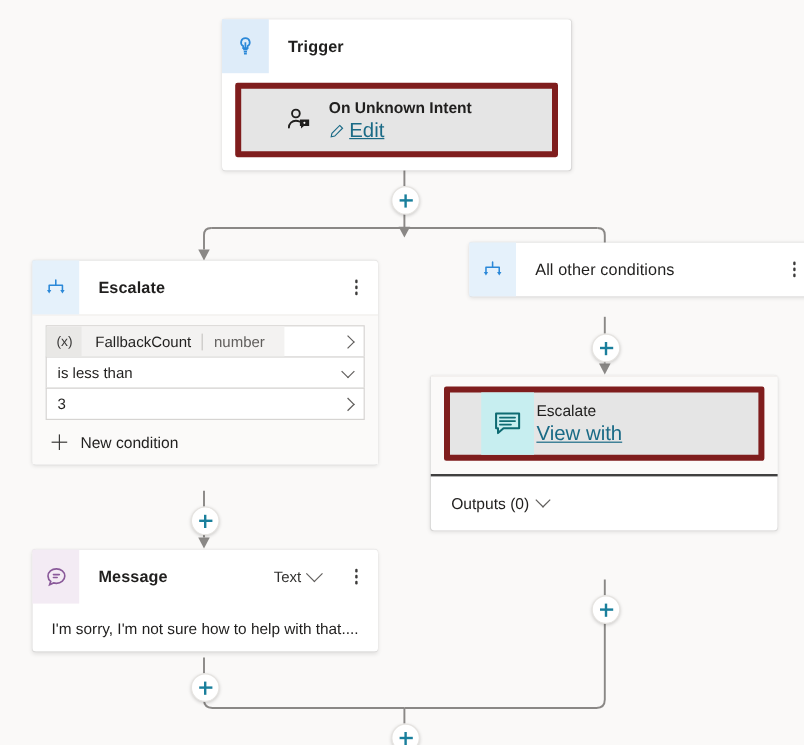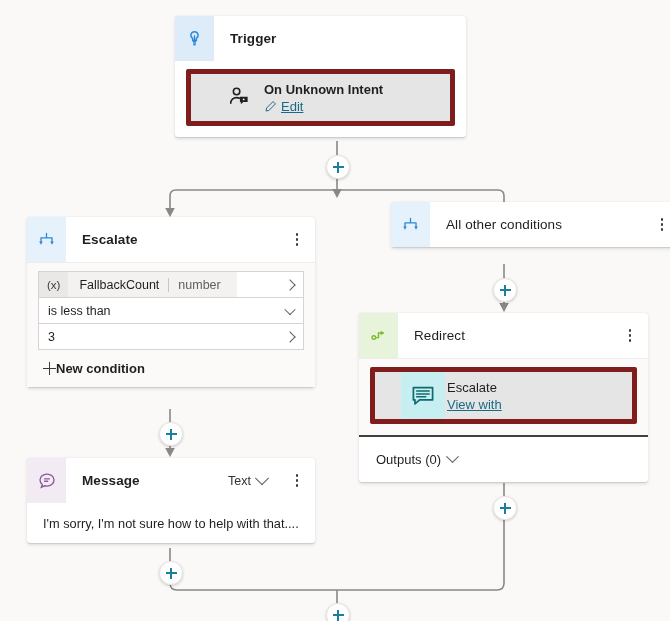--- a/index.html
+++ b/index.html
@@ -71,39 +71,39 @@
 
   
   .inner-card{
     background:#e5e5e5;border:5px solid #7f1d1d;border-radius:2px;
     display:flex;align-items:stretch;min-height:47px;padding-left:26px;
   }
   .inner-ico{width:45px;flex:0 0 45px;display:flex;align-items:center;justify-content:center;}
   .inner-txt{flex:1;display:flex;flex-direction:column;justify-content:center;padding:7px 8px 7px 2px;}
   .inner-title{font-size:13px;font-weight:600;color:#201f1e;line-height:17px;}
   .inner-sub{display:flex;align-items:center;gap:4px;margin-top:1px;}
-  .link{font-size:13px;color:#1a6a86;text-decoration:underline;cursor:pointer;}
+  .link{font-size:17px;color:#1a6a86;text-decoration:underline;cursor:pointer;}
 
   
   .cond-row{
     display:flex;align-items:center;height:25px;
     border:1px solid #d6d4d2;background:#ffffff;margin-top:-1px;
   }
   .cond-row:first-child{margin-top:0;}
   .var-pill{display:flex;align-items:center;height:100%;background:#f3f2f1;}
   .var-x{font-size:11.5px;color:#3b3a39;padding:0 8px;background:#e9e8e6;height:100%;display:flex;align-items:center;}
   .var-name{font-size:12.5px;color:#201f1e;padding:0 9px 0 11px;}
   .var-sep{width:1px;height:14px;background:#c8c6c4;}
   .var-type{font-size:12.5px;color:#605e5c;padding:0 16px 0 9px;}
   .cond-txt{flex:1;font-size:12.5px;color:#201f1e;padding-left:9px;}
   .cond-caret{width:26px;display:flex;align-items:center;justify-content:center;}
   .chev-r{width:7px;height:7px;border-right:1.3px solid #605e5c;border-top:1.3px solid #605e5c;transform:rotate(45deg);}
   .chev-dn{width:7px;height:7px;border-right:1.3px solid #605e5c;border-bottom:1.3px solid #605e5c;transform:rotate(45deg) translate(-1px,-1px);}
   .newcond{
-    display:flex;align-items:center;margin-top:11px;padding-left:5px;cursor:pointer;font-weight:bold;
+    display:flex;align-items:center;gap:11px;margin-top:11px;padding-left:5px;cursor:pointer;
   }
   .newcond .pl{position:relative;width:13px;height:13px;}
   .newcond .pl::before,.newcond .pl::after{content:"";position:absolute;background:#3b3a39;}
   .newcond .pl::before{left:0;top:6px;width:13px;height:1.3px;}
   .newcond .pl::after{top:0;left:6px;height:13px;width:1.3px;}
   .newcond span{font-size:13px;color:#201f1e;}
 
   .msg-text{font-size:12.8px;color:#201f1e;padding:12px 11px 10px 16px;line-height:18px;}
 
   .outputs-row{
@@ -138,21 +138,21 @@
 
     <path class="wire" d="M170,548 L170,561"></path>
     <path class="wire" d="M170,583 Q170,590 177,590 L337,590"></path>
 
     <path class="wire" d="M504,483 L504,496"></path>
     <path class="wire" d="M504,518 L504,583 Q504,590 497,590 L337,590"></path>
 
     <path class="wire" d="M337,590 L337,603"></path>
   </svg>
 
-  <div class="node" style="left:175px;top:16px;width:291px;">
+  <div class="node" style="left:185px;top:16px;width:291px;">
     <div class="node-head">
       <div class="node-icon" style="background:#deecf9;">
         <svg width="17" height="17" viewBox="0 0 20 20">
           <path d="M10 2a4.2 4.2 0 0 0-2.2 7.8V12h4.4V9.8A4.2 4.2 0 0 0 10 2z" fill="none" stroke="#2b88d8" stroke-width="1.7"></path>
           <path d="M10 6.2v7.6" stroke="#2b88d8" stroke-width="1.7" fill="none"></path>
           <path d="M7.8 13.2h4.4M8.4 15.3h3.2" stroke="#2b88d8" stroke-width="1.7" fill="none"></path>
           <path d="M8.6 17.3h2.8" stroke="#2b88d8" stroke-width="1.7" fill="none"></path>
         </svg>
       </div>
       <div class="node-title">Trigger</div>
@@ -248,37 +248,20 @@
         <div class="kebab">
             <i></i>
             <i></i>
             <i></i>
           </div>
       </div>
     </div>
   </div>
 
   <div class="node" style="left:359px;top:313px;width:289px;">
-    <div class="node-head">
-      <div class="node-icon" style="background:#e8f3dc;">
-        <svg width="19" height="19" viewBox="0 0 22 22">
-          <circle cx="5.6" cy="13.4" r="2.1" fill="none" stroke="#7bbb2e" stroke-width="1.6"></circle>
-          <path d="M7.7 13.4h3.3V8.1h5.2" fill="none" stroke="#7bbb2e" stroke-width="1.6" stroke-linecap="round"></path>
-          <polygon points="17.8,8.1 13.6,5.6 13.6,10.6" fill="#7bbb2e"></polygon>
-        </svg>
-      </div>
-      <div class="node-title normal">Redirect</div>
-      <div class="head-right">
-        <div class="kebab">
-            <i></i>
-            <i></i>
-            <i></i>
-          </div>
-      </div>
-    </div>
     <div class="node-body tinted">
       <div class="inner-card" style="min-height:44px;">
         <div class="inner-ico" style="background:#c7eef0;width:44px;flex:0 0 44px;">
           <svg width="26" height="26" viewBox="0 0 26 26">
             <path d="M3.4 4.6h19.2v12.3H9.6l-4.6 4v-4H3.4z" fill="none" stroke="#0e6b72" stroke-width="1.7" stroke-linejoin="round"></path>
             <path d="M6.6 8h12.6M6.6 10.9h12.6M6.6 13.8h9.2" stroke="#0e6b72" stroke-width="1.5" stroke-linecap="round"></path>
           </svg>
         </div>
         <div class="inner-txt">
           <div class="inner-title" style="font-weight:400;">Escalate</div>

